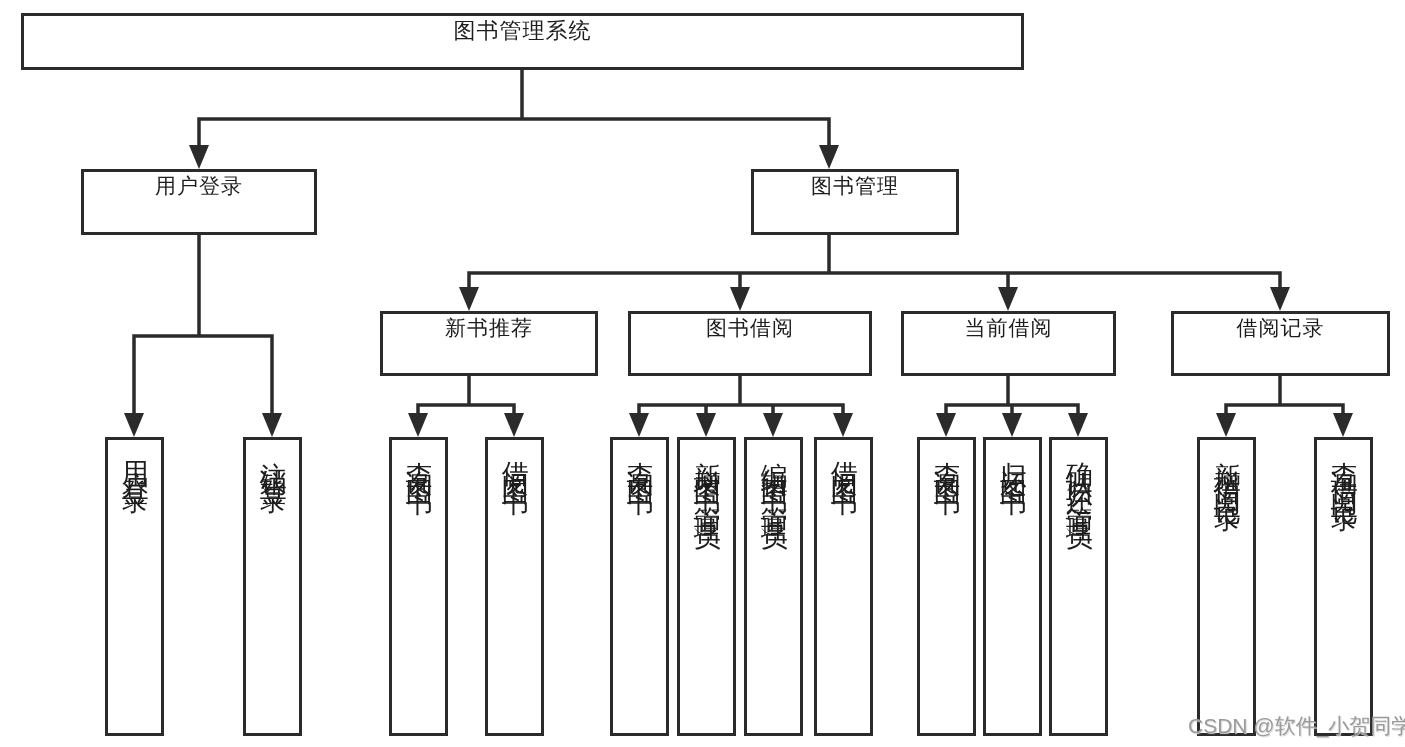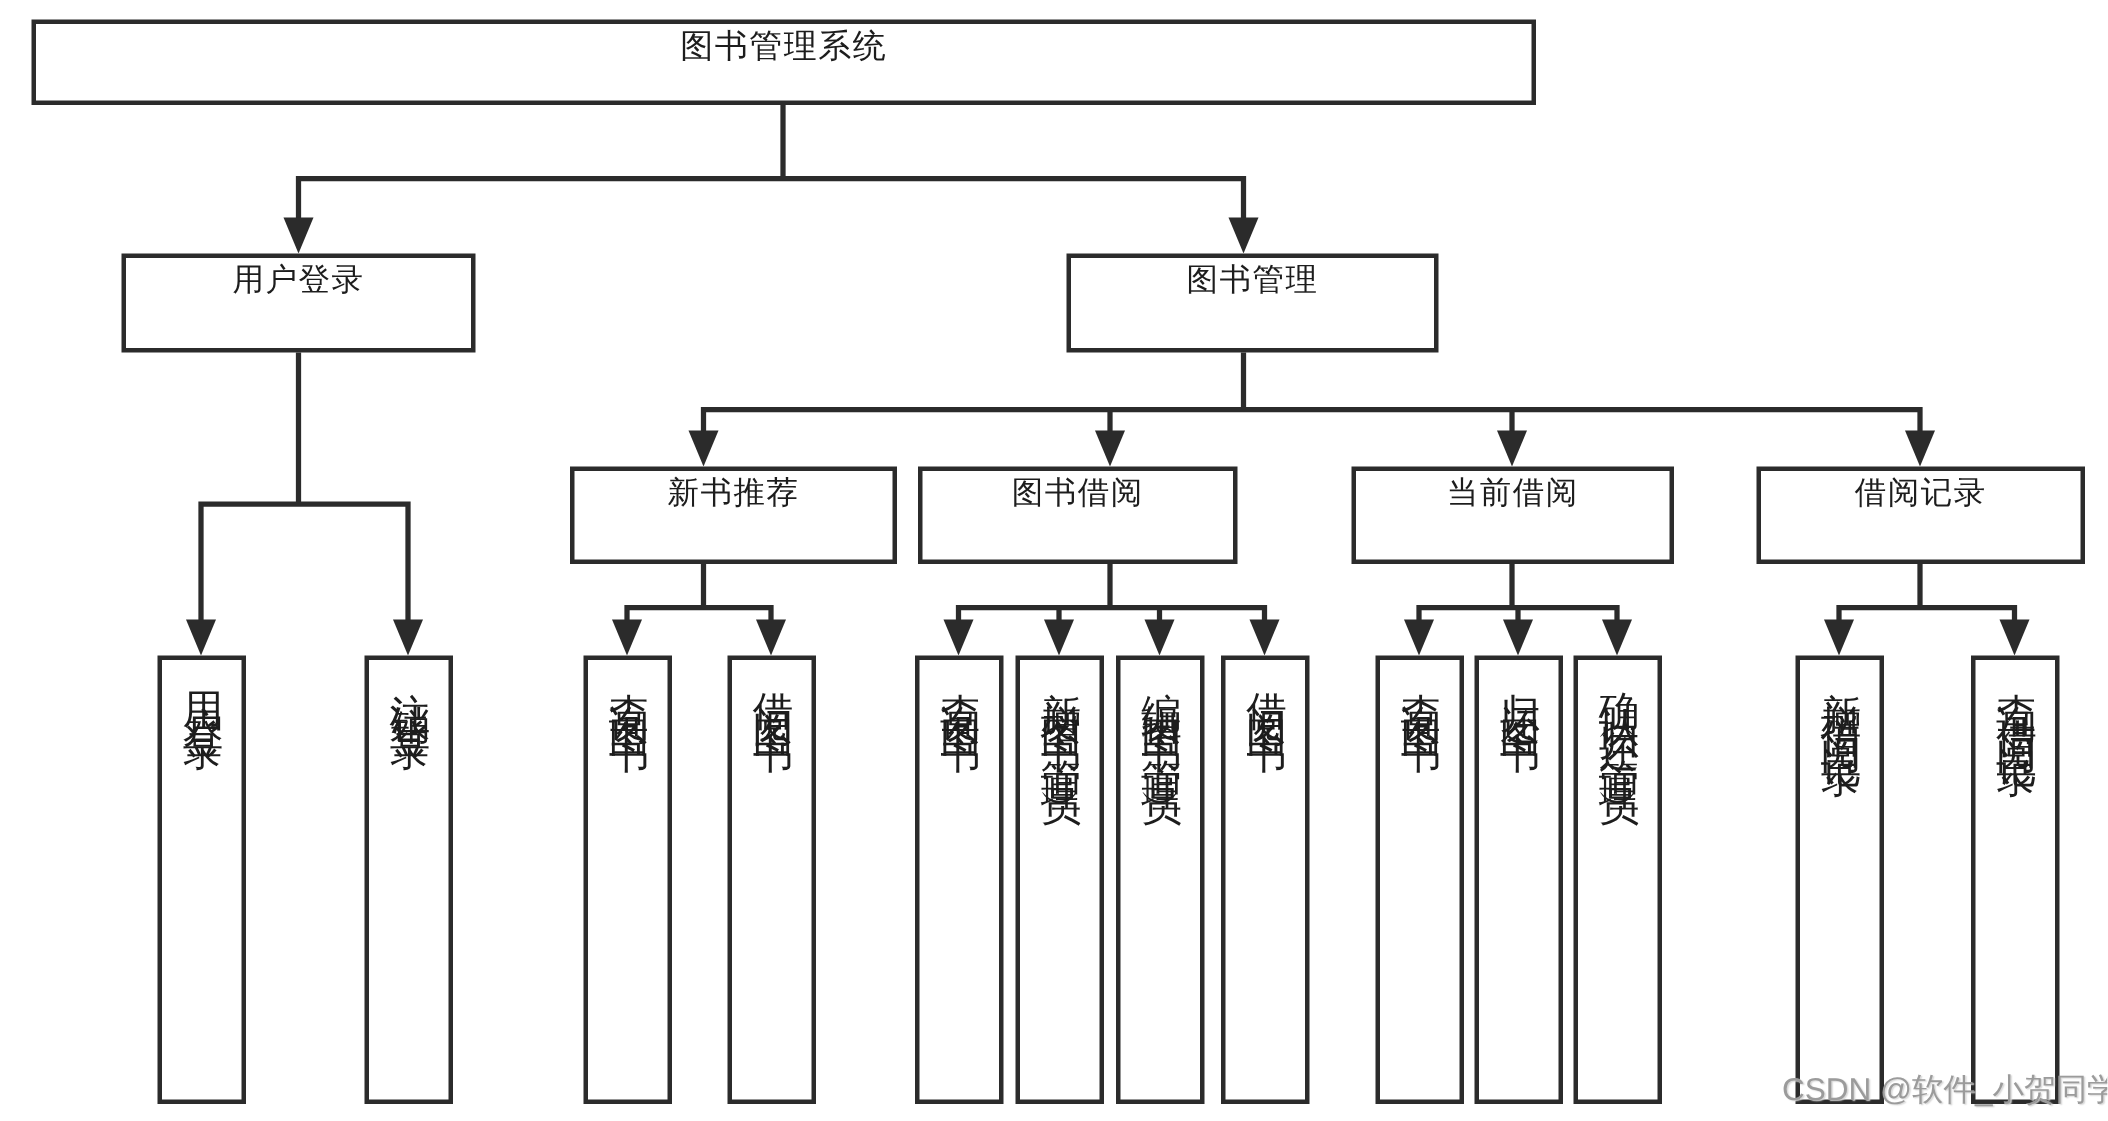--- a/index.html
+++ b/index.html
@@ -85,28 +85,28 @@
     </g>
   </svg>
 
   <div class="node hbox root-box" style="left:21px;top:13px;width:1003px;height:57px;">
     <span class="lbl">图书管理系统</span>
   </div>
 
   <div class="node hbox" style="left:81px;top:169px;width:236px;height:66px;">
     <span class="lbl">用户登录</span>
   </div>
-  <div class="node hbox" style="left:711px;top:169px;width:248px;height:66px;">
+  <div class="node hbox" style="left:751px;top:169px;width:208px;height:66px;">
     <span class="lbl">图书管理</span>
   </div>
 
   <div class="node hbox" style="left:380px;top:311px;width:218px;height:65px;">
     <span class="lbl">新书推荐</span>
   </div>
-  <div class="node hbox" style="left:612px;top:311px;width:213px;height:65px;">
+  <div class="node hbox" style="left:628px;top:311px;width:244px;height:65px;">
     <span class="lbl">图书借阅</span>
   </div>
   <div class="node hbox" style="left:901px;top:311px;width:215px;height:65px;">
     <span class="lbl">当前借阅</span>
   </div>
   <div class="node hbox" style="left:1171px;top:311px;width:219px;height:65px;">
     <span class="lbl">借阅记录</span>
   </div>
 
   <div class="node vbox" style="left:105px;top:437px;width:59px;height:299px;">

